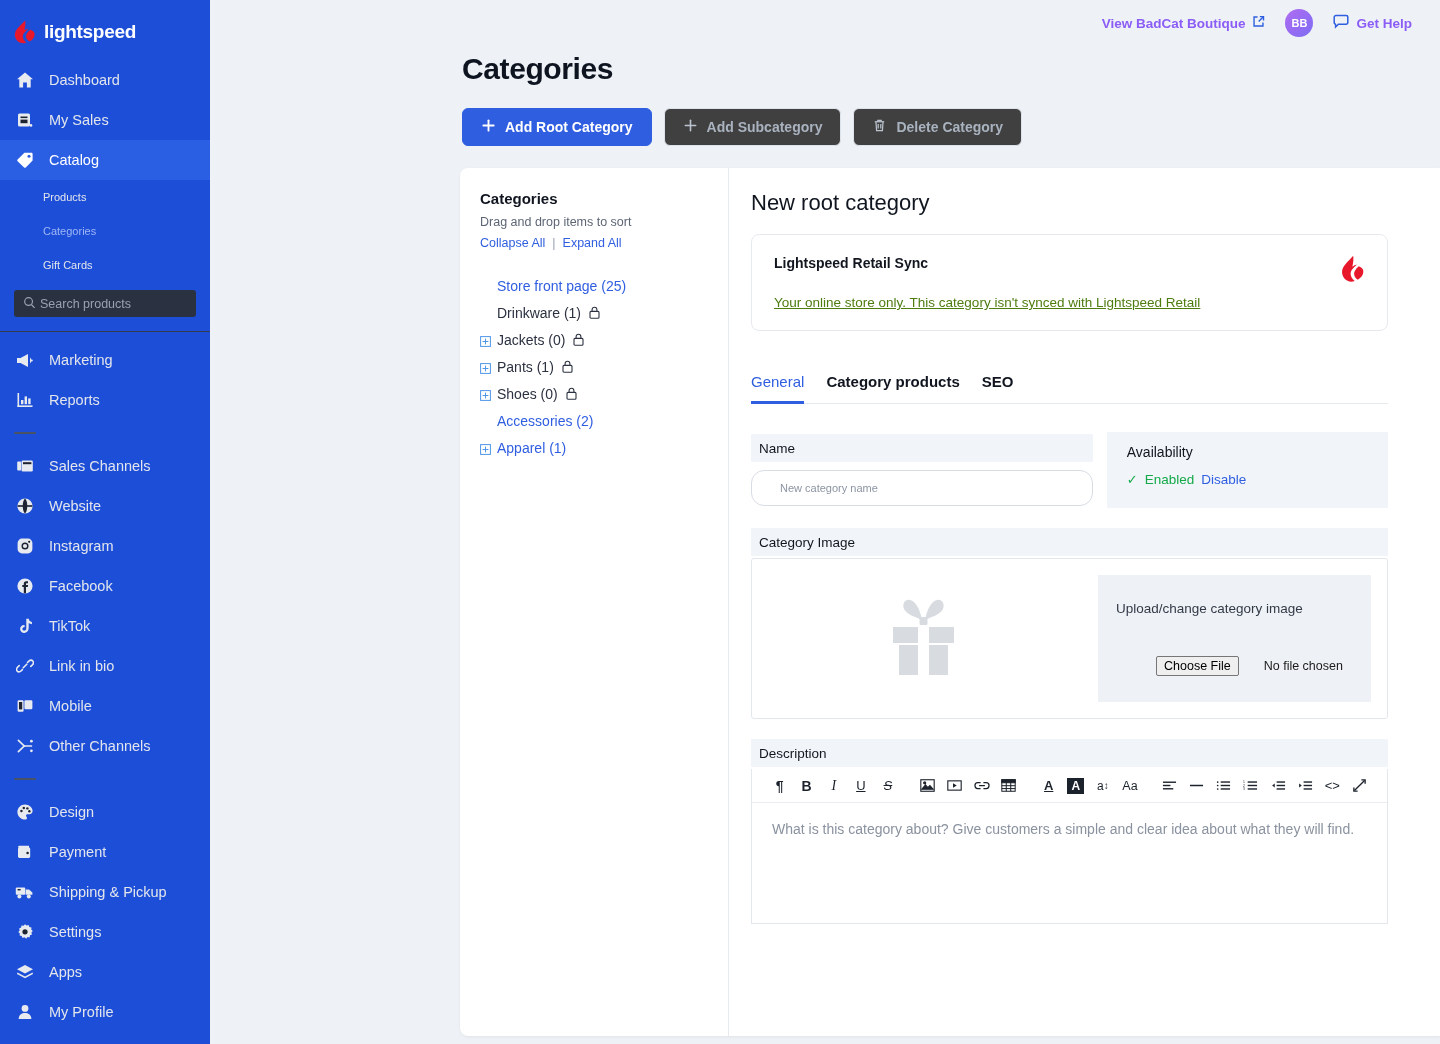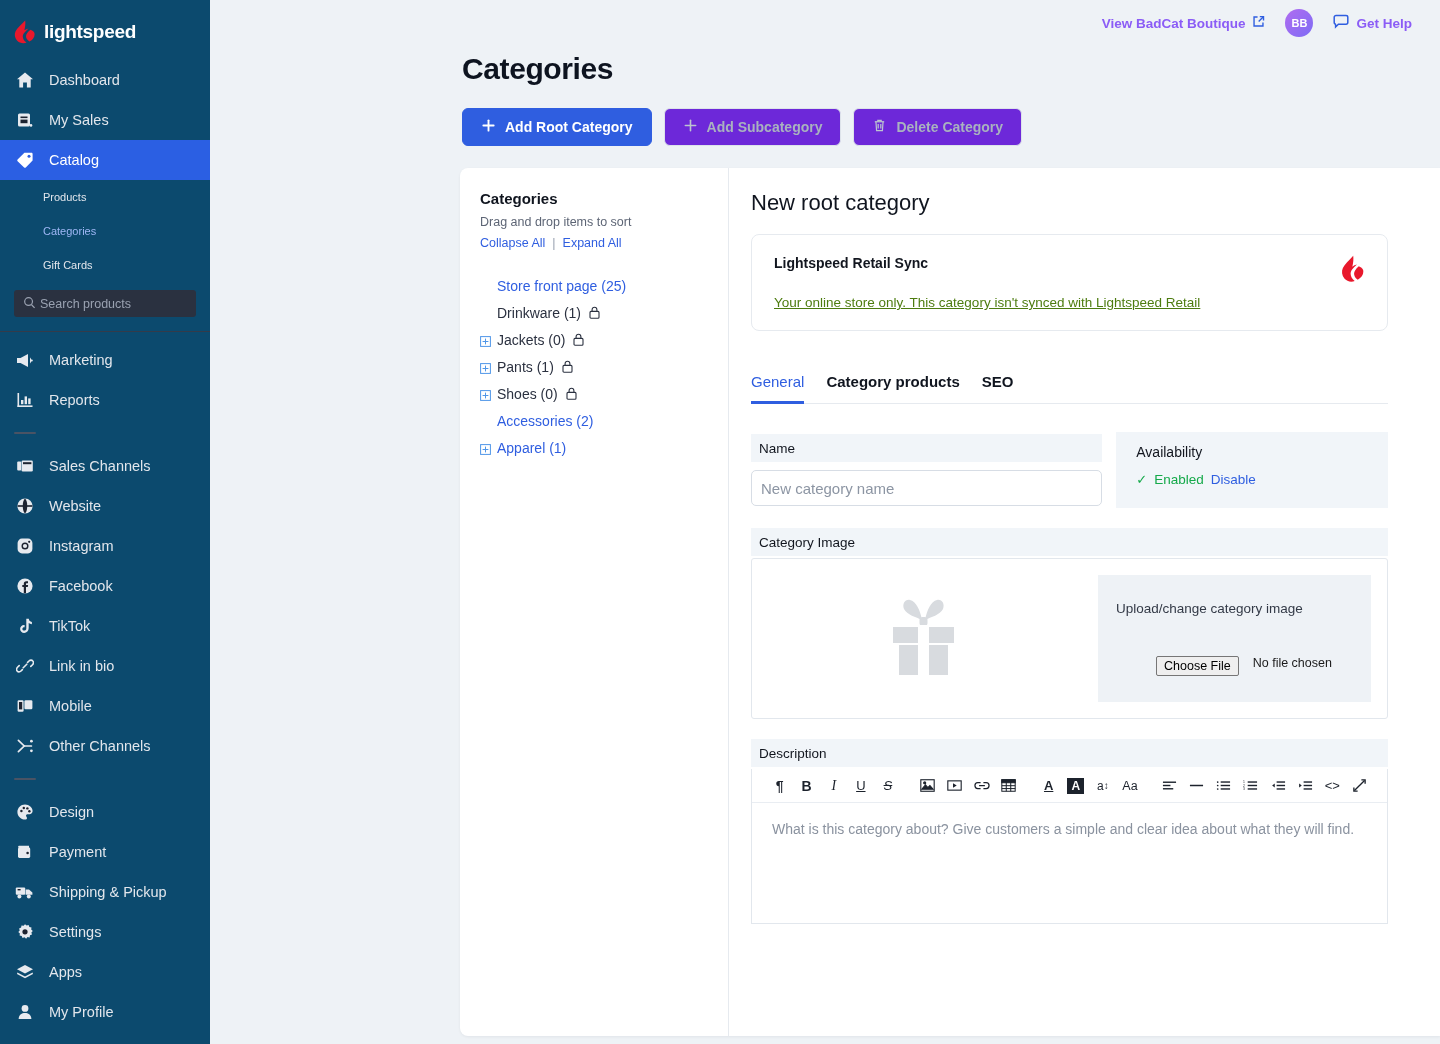--- a/index.html
+++ b/index.html
@@ -7,21 +7,21 @@
     width: 1440px; height: 1044px;
     font-family: "Liberation Sans", sans-serif;
     background: #eef2f6;
     overflow: hidden;
   }
   .app { display: flex; width: 1440px; height: 1044px; }
 
   
   .sidebar {
     width: 210px; flex: 0 0 210px;
-    background: #0c4a6e;
+    background: #1d4ed8;
     color: #e7eaef;
     height: 1044px;
     position: relative;
     overflow: hidden;
   }
   .brand { display: flex; align-items: center; gap: 8px; padding: 20px 0 16px 14px; }
   .brand-logo { width: 22px; height: 24px; }
   .brand-text { font-size: 19px; font-weight: 700; letter-spacing: -0.3px; color: #fff; }
 
   .nav-item {
@@ -67,21 +67,21 @@
 
   .page-title { font-size: 30px; font-weight: 700; color: #0e1420; margin: 6px 0 0 252px; letter-spacing: -0.4px; }
 
   .actions { display: flex; gap: 12px; margin: 22px 0 0 252px; }
   .btn {
     height: 38px; border-radius: 6px; display: flex; align-items: center; gap: 9px;
     padding: 9px 18px; font-size: 14px; font-weight: 700; cursor: pointer;
     border: 1px solid transparent; background: #fff; font-family: inherit;
   }
   .btn-primary { background: #2f5ee0; color: #fff; border-color: #2f5ee0; }
-  .btn-disabled { color: #a9b2bf; border-color: #dde3ea; background: #6d28d9; cursor: default; }
+  .btn-disabled { color: #a9b2bf; border-color: #dde3ea; background: #404040; cursor: default; }
 
   .content-card {
     position: absolute; left: 250px; top: 168px; right: 0; bottom: 8px;
     background: #fff; border-radius: 8px 0 0 8px;
     box-shadow: 0 1px 3px rgba(16,24,40,0.06);
     display: flex; overflow: hidden;
   }
   .tree-pane { width: 269px; flex: 0 0 269px; border-right: 1px solid #e6eaef; padding: 22px 0 0 20px; }
   .tree-title { font-size: 15px; font-weight: 700; color: #10151f; }
   .tree-hint { font-size: 12.5px; color: #5d6575; margin-top: 8px; }
@@ -117,31 +117,31 @@
     background: #f1f5f9; height: 28px; display: flex; align-items: center;
     padding-left: 8px; font-size: 13.5px; color: #12161f;
   }
   .avail-box { background: #f1f5f9; padding: 12px 0 14px 20px; height: 76px; }
   .avail-label { font-size: 14px; color: #12161f; }
   .avail-row { margin-top: 12px; font-size: 13.5px; display: flex; align-items: center; gap: 7px; }
   .avail-enabled { color: #15a94a; }
   .avail-disable { color: #2f5ee0; cursor: pointer; }
   .check { color: #15a94a; font-size: 13px; }
   .text-input {
-    margin-top: 8px; width: 100%; height: 36px; border: 1px solid #d7dde5; border-radius: 5px;
-    padding: 0 9px; font-size: 15px; font-family: inherit; color: #12161f; outline: none;
+    margin-top: 8px; width: 100%; height: 36px; border: 1px solid #d7dde5; border-radius: 13px;
+    padding: 0 28px; font-size: 11px; font-family: inherit; color: #12161f; outline: none;
   }
   .text-input::placeholder { color: #8c95a3; }
 
   .img-section { margin-top: 20px; }
   .img-box { border: 1px solid #e2e7ed; border-radius: 3px; margin-top: 2px; padding: 16px; display: flex; gap: 20px; }
   .img-thumb { width: 310px; display: flex; align-items: center; justify-content: center; }
   .img-upload { flex: 1; background: #eef2f6; padding: 26px 0 26px 18px; }
   .upload-label { font-size: 13.5px; color: #333a47; }
-  .file-row { margin-top: 40px; display: flex; gap: 14px; padding-left: 40px; }
+  .file-row { margin-top: 40px; display: flex; align-items: center; gap: 25px; padding-left: 40px; }
   .file-btn {
     border: 1px solid #767676; background: #efefef; border-radius: 2px;
     font-size: 12.5px; padding: 2px 7px; font-family: inherit; color: #000; cursor: pointer;
   }
   .file-name { font-size: 12.5px; color: #1b1b1b; }
 
   .desc-section { margin-top: 20px; }
   .editor { border: 1px solid #e2e7ed; border-top: 0; margin-top: 2px; }
   .toolbar {
     height: 34px; display: flex; align-items: center; border-bottom: 1px solid #e9edf2;

